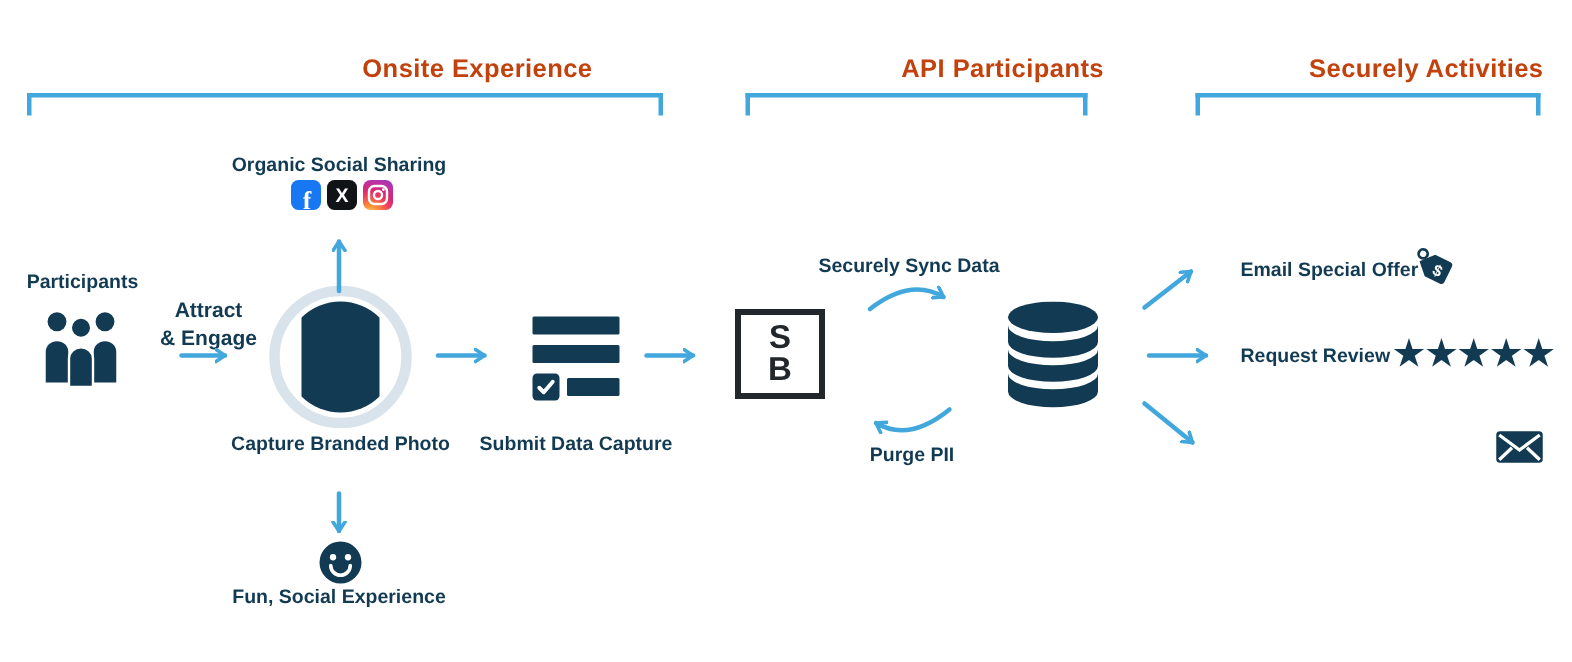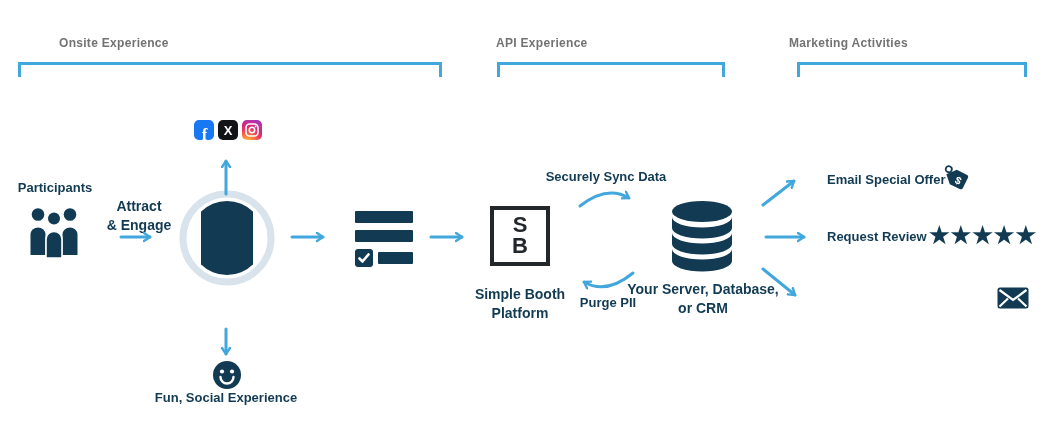--- a/index.html
+++ b/index.html
@@ -1,21 +1,21 @@
 <!DOCTYPE html>
 <html><head>
 <meta charset="utf-8">
 <style>
   html,body{margin:0;padding:0;background:#fff;}
   .canvas{
     position:relative;width:1048px;height:441px;background:#ffffff;overflow:hidden;
     font-family:"Liberation Sans",sans-serif;font-weight:700;color:#123B53;
   }
   .abs{position:absolute;}
-  .hdr{color:#737373;font-size:12px;letter-spacing:.3px;text-align:left;white-space:nowrap;}
+  .hdr{color:#c2410c;font-size:17px;letter-spacing:.3px;text-align:right;white-space:nowrap;}
   .bracket{border:3px solid #41A7DC;border-bottom:none;height:15px;box-sizing:border-box;}
   .lbl{font-size:13px;text-align:center;white-space:pre-line;line-height:1.3;}
   .lbl-left{font-size:13px;text-align:left;white-space:nowrap;}
   .sm{font-size:14px;text-align:center;white-space:pre-line;line-height:1.35;}
   .bar{background:#123B53;border-radius:1px;}
   .check{background:#123B53;border-radius:3px;}
   .sbbox{
     width:60px;height:60px;border:4px solid #22272B;box-sizing:border-box;background:#fff;
     display:flex;flex-direction:column;align-items:center;justify-content:center;
     color:#22272B;font-size:22px;line-height:0.95;letter-spacing:0;
@@ -27,24 +27,24 @@
   svg{display:block;}
 </style>
 </head>
 <body>
 
 <div class="canvas">
 
   <div class="abs hdr" style="left:59px;top:36px;width:336px;">Onsite Experience</div>
   <div class="abs bracket" style="left:18px;top:62px;width:424px;"></div>
 
-  <div class="abs hdr" style="left:496px;top:36px;width:240px;">API Experience</div>
+  <div class="abs hdr" style="left:496px;top:36px;width:240px;">API Participants</div>
   <div class="abs bracket" style="left:497px;top:62px;width:228px;"></div>
 
-  <div class="abs hdr" style="left:789px;top:36px;width:240px;">Marketing Activities</div>
+  <div class="abs hdr" style="left:789px;top:36px;width:240px;">Securely Activities</div>
   <div class="abs bracket" style="left:797px;top:62px;width:230px;"></div>
 
   <div class="abs lbl" style="left:5px;top:180px;width:100px;">Participants</div>
   <div class="abs" style="left:29px;top:206px;">
     <svg width="50" height="52" viewBox="0 0 50 52">
       <g fill="#123B53">
         <circle cx="9" cy="8.5" r="6.3"></circle>
         <path d="M1.5,49 V28.5 a7.5,7 0 0 1 15,0 V49 Z"></path>
         <circle cx="41" cy="8.5" r="6.3"></circle>
         <path d="M33.5,49 V28.5 a7.5,7 0 0 1 15,0 V49 Z"></path>
@@ -52,20 +52,21 @@
           <circle cx="25" cy="12.5" r="6.8"></circle>
           <path d="M17,52 V33 a8,7.5 0 0 1 16,0 V52 Z"></path>
         </g>
       </g>
     </svg>
   </div>
 
   <div class="abs sm" style="left:99px;top:197px;width:80px;">Attract
 &amp; Engage</div>
 
+  <div class="abs lbl" style="left:126px;top:102px;width:200px;">Organic Social Sharing</div>
   <div class="abs socialrow" style="left:194px;top:120px;">
     <div class="sicon" style="background:#1877F2;">
       <svg width="20" height="20" viewBox="0 0 20 20">
         <text x="10.6" y="19.5" text-anchor="middle" fill="#fff" font-family="Liberation Serif, serif" font-size="17" font-weight="700">f</text>
       </svg>
     </div>
     <div class="sicon" style="background:#111417;">
       <svg width="20" height="20" viewBox="0 0 20 20">
         <text x="10" y="14.8" text-anchor="middle" fill="#fff" font-family="Liberation Sans, sans-serif" font-size="13" font-weight="700">X</text>
       </svg>
@@ -83,62 +84,60 @@
     <svg width="96" height="96" viewBox="0 0 96 96">
       <defs>
           <clipPath id="capclip">
             <circle cx="48" cy="48" r="37"></circle>
           </clipPath>
         </defs>
       <circle cx="48" cy="48" r="44" fill="none" stroke="#D8E3EB" stroke-width="7"></circle>
       <rect x="22" y="5" width="52" height="86" rx="11" fill="#123B53" clip-path="url(#capclip)"></rect>
     </svg>
   </div>
+  <div class="abs lbl" style="left:127px;top:288px;width:200px;">Capture Branded Photo</div>
 
   <div class="abs" style="left:212px;top:360px;">
     <svg width="30" height="30" viewBox="0 0 30 30">
       <circle cx="15" cy="15" r="14" fill="#123B53"></circle>
       <circle cx="10" cy="11.5" r="2.1" fill="#fff"></circle>
       <circle cx="20" cy="11.5" r="2.1" fill="#fff"></circle>
       <path d="M8.5,17 a6.5,6.5 0 0 0 13,0" fill="none" stroke="#fff" stroke-width="2.4" stroke-linecap="round"></path>
     </svg>
   </div>
   <div class="abs lbl" style="left:116px;top:390px;width:220px;text-align:center;">Fun, Social Experience</div>
 
   <div class="abs bar" style="left:355px;top:211px;width:58px;height:12px;"></div>
   <div class="abs bar" style="left:355px;top:230px;width:58px;height:12px;"></div>
   <div class="abs check" style="left:355px;top:249px;width:18px;height:18px;">
     <svg width="18" height="18" viewBox="0 0 18 18">
       <path d="M4.5,9.5 L7.5,12.5 L13.5,5.5" fill="none" stroke="#fff" stroke-width="2.6" stroke-linecap="round" stroke-linejoin="round"></path>
     </svg>
   </div>
   <div class="abs bar" style="left:378px;top:252px;width:35px;height:12px;"></div>
+  <div class="abs lbl" style="left:284px;top:288px;width:200px;">Submit Data Capture</div>
 
   <div class="abs sbbox" style="left:490px;top:206px;">
     <span>S</span>
     <span>B</span>
   </div>
-  <div class="abs sm" style="left:440px;top:285px;width:160px;">Simple Booth
-Platform</div>
 
   <div class="abs lbl" style="left:528px;top:295px;width:160px;">Purge PII</div>
   <div class="abs lbl" style="left:526px;top:169px;width:160px;">Securely Sync Data</div>
 
   <div class="abs" style="left:670px;top:201px;">
     <svg width="64" height="72" viewBox="0 0 64 72">
       <g fill="#123B53">
         <ellipse cx="32" cy="10.5" rx="30" ry="10.5"></ellipse>
         <path d="M2,16 a30,10.5 0 0 0 60,0 v11 a30,10.5 0 0 1 -60,0 z"></path>
         <path d="M2,32 a30,10.5 0 0 0 60,0 v11 a30,10.5 0 0 1 -60,0 z"></path>
         <path d="M2,48 a30,10.5 0 0 0 60,0 v12 a30,10.5 0 0 1 -60,0 z"></path>
       </g>
     </svg>
   </div>
-  <div class="abs sm" style="left:613px;top:280px;width:180px;">Your Server, Database,
-or CRM</div>
 
   <div class="abs lbl-left" style="left:827px;top:172px;">Email Special Offer</div>
   <div class="abs" style="left:940px;top:165px;">
     <svg width="32" height="30" viewBox="0 0 32 30">
       <g transform="rotate(26 14 14)">
         <circle cx="5" cy="7.5" r="3" fill="none" stroke="#123B53" stroke-width="1.8"></circle>
         <path d="M12.5,4.5 h11 a2.5,2.5 0 0 1 2.5,2.5 v11 a2.5,2.5 0 0 1 -2.5,2.5 h-11 L5,13 Z" fill="#123B53"></path>
         <text x="18.5" y="17" text-anchor="middle" fill="#fff" font-family="Liberation Sans, sans-serif" font-size="10.5" font-weight="700">$</text>
       </g>
     </svg>

